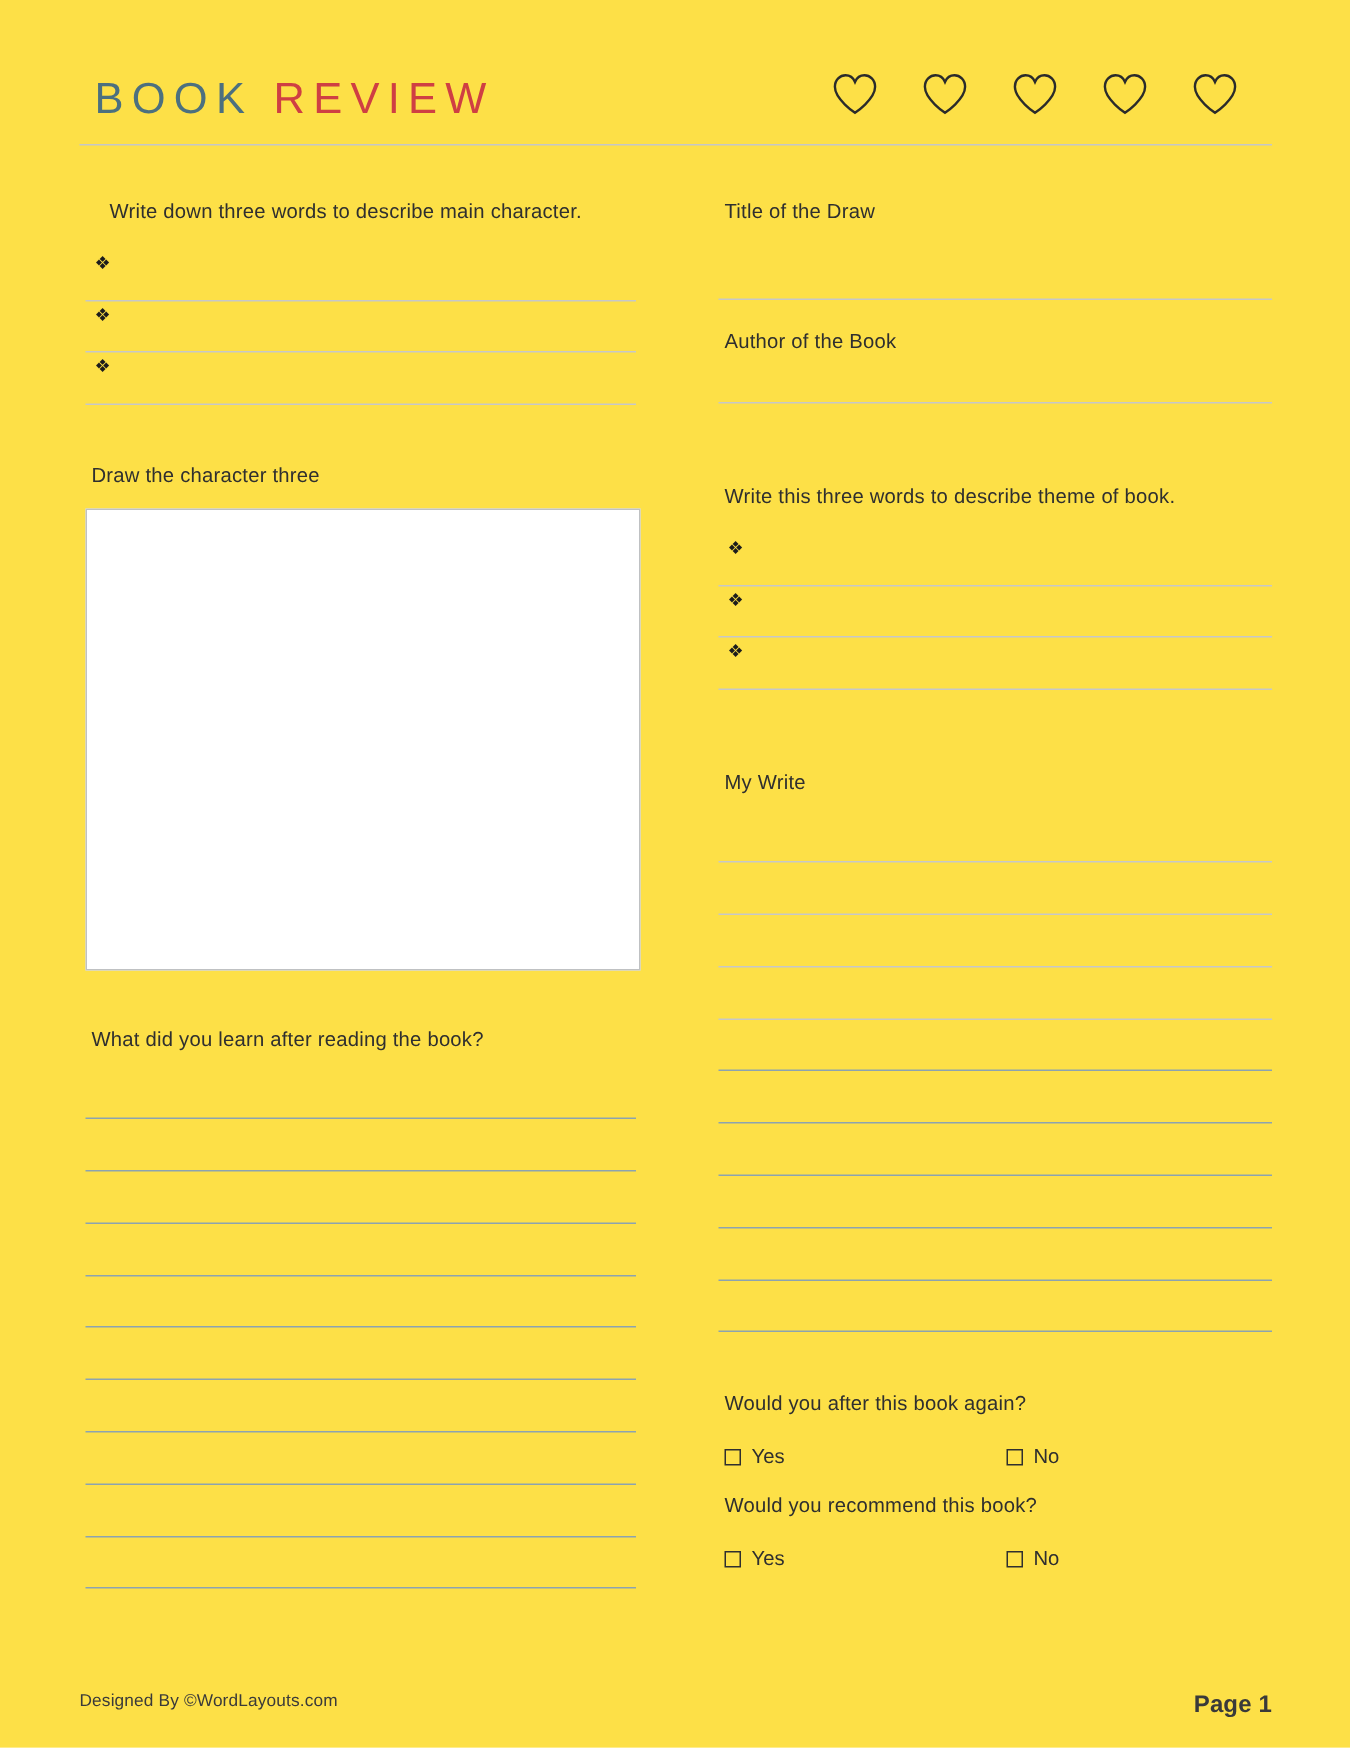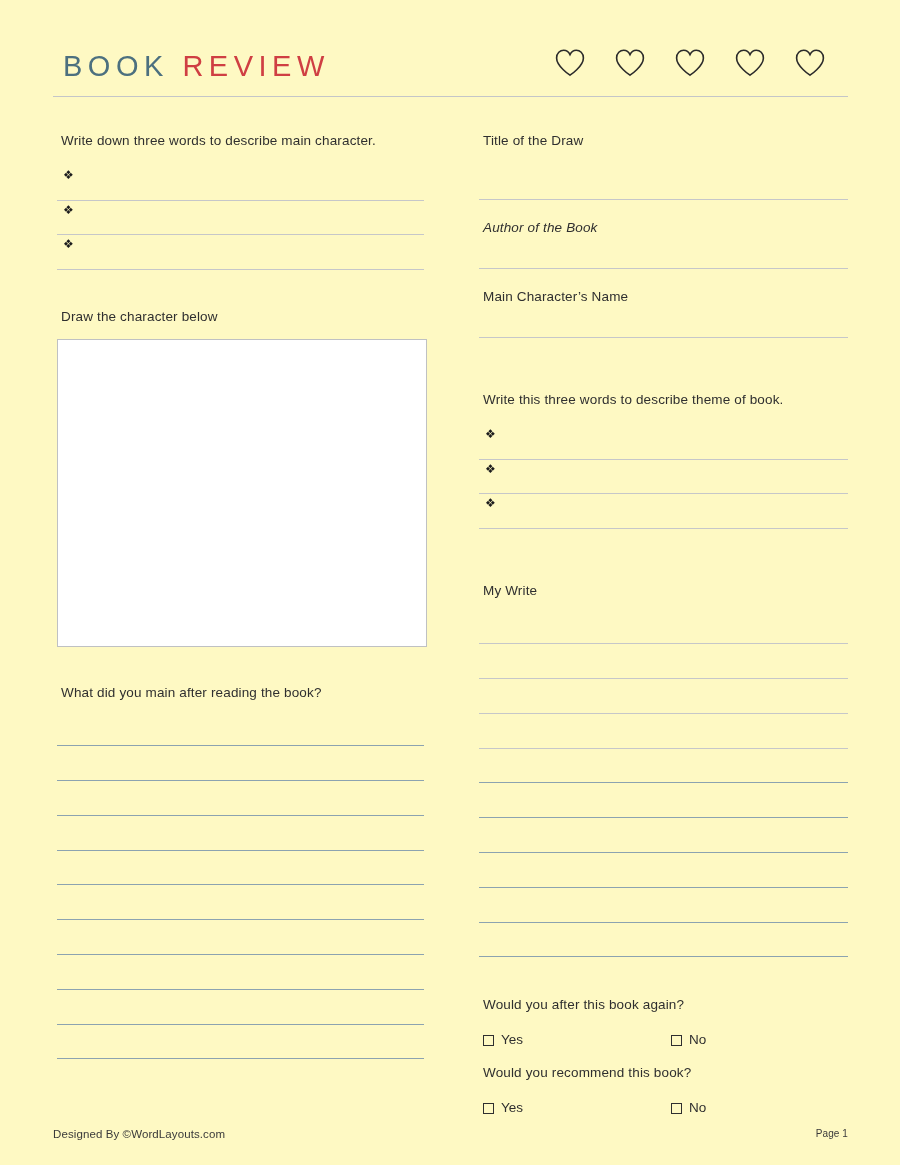--- a/index.html
+++ b/index.html
@@ -14,21 +14,21 @@
     font-family: "Liberation Sans", sans-serif;
     color: #2b2b2b;
     overflow: hidden;
   }
 
   .page {
     position: absolute;
     left: 0; top: 0;
     width: 900px;
     height: 1165px;
-    background: #fef9c3;
+    background: #fde047;
   }
 
   
   .header {
     position: absolute;
     left: 53px;
     top: 44px;
     width: 795px;
     height: 52px;
   }
@@ -206,24 +206,25 @@
     top: 0;
     font-size: 11.5px;
     color: #3a3a3a;
     letter-spacing: 0.1px;
     white-space: nowrap;
   }
   .footer-right {
     position: absolute;
     right: 0;
     top: 0;
-    font-size: 10px;
+    font-size: 16px;
     color: #3a3a3a;
     letter-spacing: 0.1px;
     white-space: nowrap;
+    font-weight: bold;
   }
 </style>
 </head>
 <body>
 
 <div class="page">
 
   <div class="header">
     <div class="title">
       <span class="word-book">BOOK</span><span>&nbsp;</span><span class="word-review">REVIEW</span>
@@ -254,48 +255,48 @@
         <svg width="32" height="30" viewBox="0 0 32 30">
             <path d="M16 27.2 C16 27.2 2.6 18.3 2.6 9.9 C2.6 5.2 6.1 2.2 9.7 2.2 C12.6 2.2 14.9 4.1 16 6.6 C17.1 4.1 19.4 2.2 22.3 2.2 C25.9 2.2 29.4 5.2 29.4 9.9 C29.4 18.3 16 27.2 16 27.2 Z" fill="none" stroke="#2b2b2b" stroke-width="1.6"></path>
           </svg>
       </span>
     </div>
   </div>
   <div class="header-rule"></div>
 
   <div class="col-left">
 
-    <div class="q-label" style="margin-left:4px;">Write down three words to describe main character.</div>
+    <div class="q-label" style="margin-left:16px;">Write down three words to describe main character.</div>
 
     <div style="height:16px;"></div>
 
     <div class="bullet-row">
       <span class="bullet">❖</span>
       <span class="rule-gray"></span>
     </div>
     <div class="bullet-row">
       <span class="bullet">❖</span>
       <span class="rule-gray"></span>
     </div>
     <div class="bullet-row">
       <span class="bullet">❖</span>
       <span class="rule-gray"></span>
     </div>
 
     <div style="height:38px;"></div>
 
-    <div class="q-label" style="margin-left:4px;">Draw the character below</div>
+    <div class="q-label" style="margin-left:4px;">Draw the character three</div>
 
     <div style="height:13px;"></div>
 
     <div class="draw-box"></div>
 
     <div style="height:37px;"></div>
 
-    <div class="q-label" style="margin-left:4px;">What did you main after reading the book?</div>
+    <div class="q-label" style="margin-left:4px;">What did you learn after reading the book?</div>
 
     <div style="height:10px;"></div>
 
     <div class="lines">
       <div class="line"></div>
       <div class="line"></div>
       <div class="line"></div>
       <div class="line"></div>
       <div class="line"></div>
       <div class="line"></div>
@@ -306,29 +307,25 @@
     </div>
   </div>
 
   <div class="col-right">
 
     <div class="field" style="height:68px;">
       <div class="field-label">Title of the Draw</div>
       <div class="field-rule"></div>
     </div>
 
-    <div class="field" style="height:69px;font-style:italic;">
+    <div class="field" style="height:69px;">
       <div class="field-label" style="padding-top:19px;">Author of the Book</div>
       <div class="field-rule"></div>
     </div>
 
-    <div class="field" style="height:69px;">
-      <div class="field-label" style="padding-top:19px;">Main Character’s Name</div>
-      <div class="field-rule"></div>
-    </div>
 
     <div style="height:53px;"></div>
 
     <div class="q-label" style="margin-left:4px;">Write this three words to describe theme of book.</div>
 
     <div style="height:16px;"></div>
 
     <div class="bullet-row">
       <span class="bullet">❖</span>
       <span class="rule-gray"></span>

